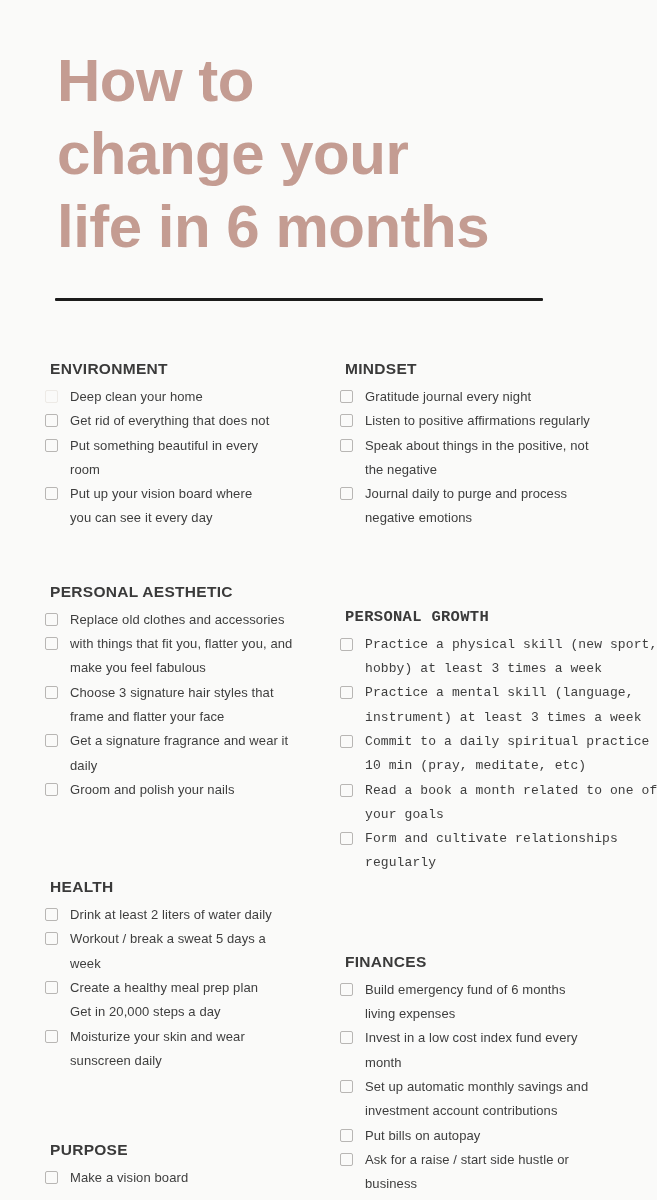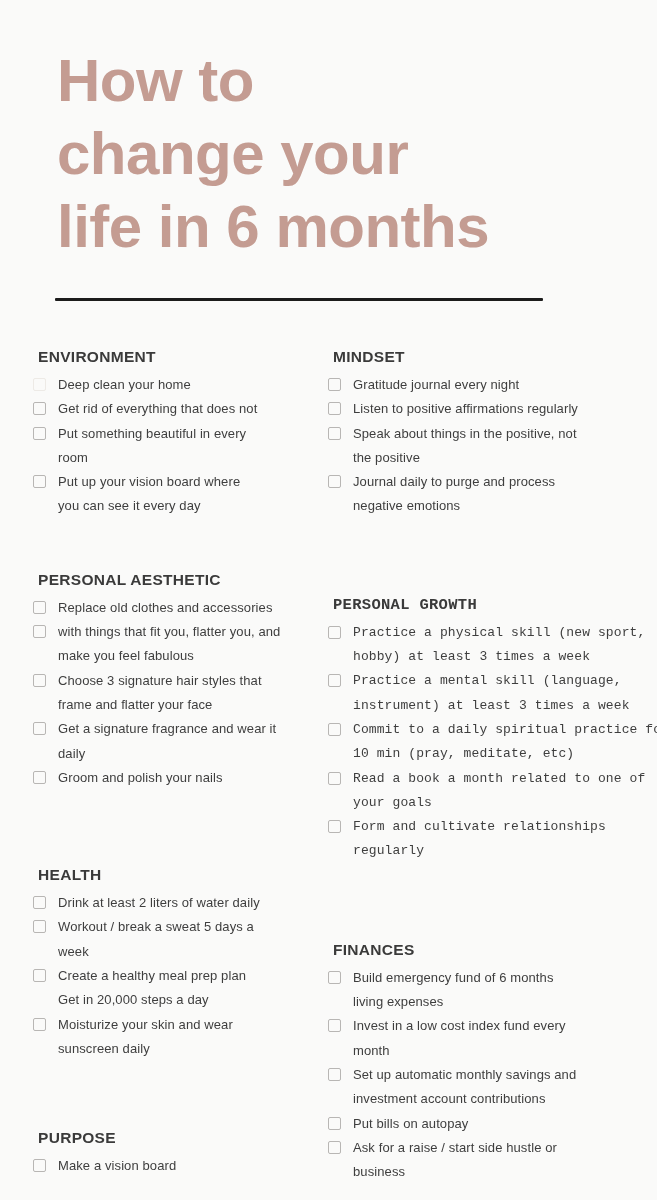--- a/index.html
+++ b/index.html
@@ -20,21 +20,21 @@
   .divider{
     position:absolute;left:55px;top:298px;width:488px;height:3px;
     background:#1c1c1c;border-radius:1px;
   }
 
   
   .col{position:absolute;top:347px;}
   .col-left{left:33px;width:302px;}
   .col-right{left:328px;width:306px;}
 
-  .section{margin:0;}
+  .section{margin:12px;}
   .sec-personal-aesthetic{margin-top:51px;}
   .sec-health{margin-top:75px;}
   .sec-purpose{margin-top:67px;}
   .sec-personal-growth{margin-top:76px;font-family:Liberation Mono, monospace;}
   .sec-finances{margin-top:76px;}
 
   .sec-title{
     margin:0 0 6px 5px;
     font-size:15.5px;line-height:20px;font-weight:700;
     letter-spacing:0.3px;color:#3a3a3a;
@@ -178,21 +178,21 @@
         <div class="row">
           <span class="cb"></span>
           <span class="txt">Listen to positive affirmations regularly</span>
         </div>
         <div class="row">
           <span class="cb"></span>
           <span class="txt">Speak about things in the positive, not</span>
         </div>
         <div class="row">
           <span class="cb-spacer"></span>
-          <span class="txt">the positive</span>
+          <span class="txt">the negative</span>
         </div>
         <div class="row">
           <span class="cb"></span>
           <span class="txt">Journal daily to purge and process</span>
         </div>
         <div class="row">
           <span class="cb-spacer"></span>
           <span class="txt">negative emotions</span>
         </div>
       </section>

